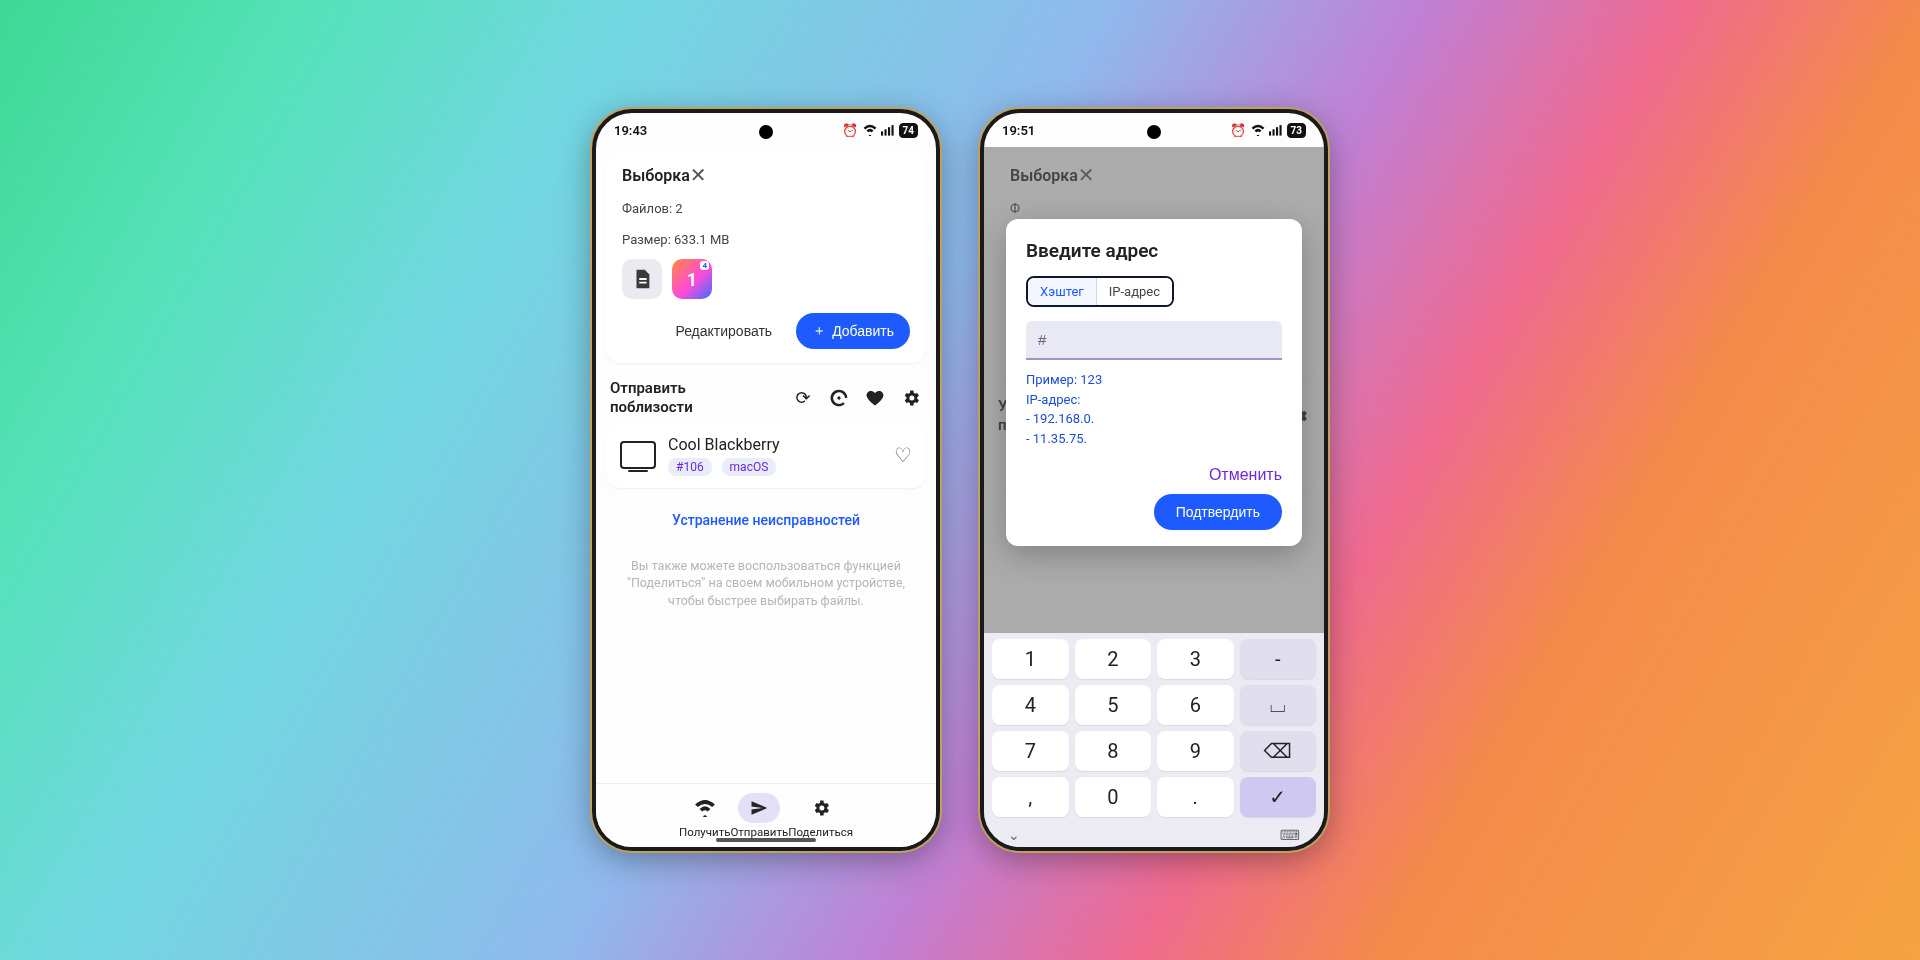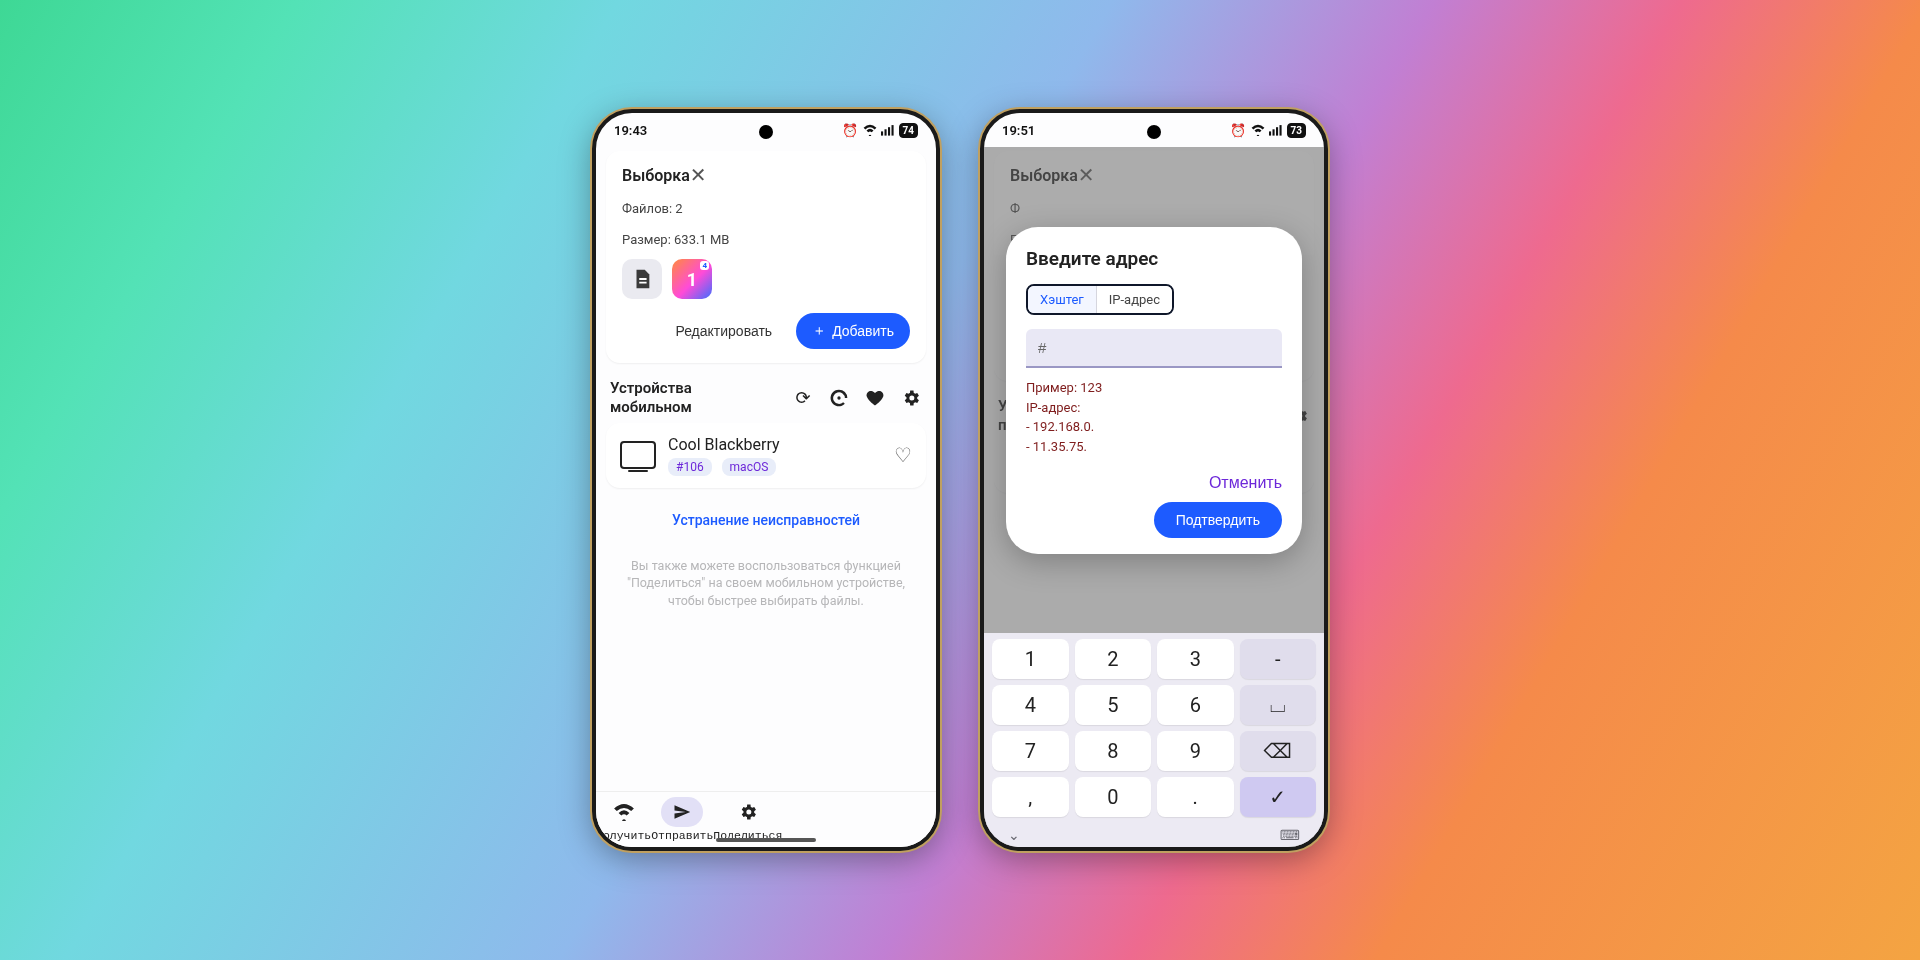--- a/index.html
+++ b/index.html
@@ -64,43 +64,43 @@
     background:#222; border-radius:2px;}
   .dev-info{ flex:1; }
   .dev-name{ font-size:16px; color:#222; }
   .tag{ display:inline-block; background:#e8edf9; color:#6d28d9; border-radius:8px;
     padding:2px 8px; font-size:12px; margin-right:6px; margin-top:4px;}
   .heart{ font-size:20px; color:#666; cursor:pointer;}
   .link-row{ text-align:center; margin-top:22px;}
   .link-row a{ color:#1d5bff; font-size:14px; font-weight:500; text-decoration:none; cursor:pointer;}
   .hint{ text-align:center; font-size:12.5px; color:#b6b6b8; margin-top:28px; padding:0 18px;
     line-height:1.4;}
-  .navbar{ position:absolute; bottom:0; left:0; right:0; height:56px; background:#fdfdfe;
-    display:flex; justify-content:flex-start; align-items:center; border-top:1px solid #eee;font-family:Liberation Mono, monospace;}
+  .navbar{ position:absolute; bottom:0; left:0; right:0; height:64px; background:#fdfdfe;
+    display:flex; justify-content:center; align-items:center; border-top:1px solid #eee;}
   .nav-item{ display:flex; flex-direction:column; align-items:center; gap:2px; font-size:11.5px;
     color:#222; cursor:pointer;}
   .nav-item .nic{ width:42px; height:30px; display:flex; align-items:center;
     justify-content:center; font-size:18px; border-radius:16px;}
   .nav-item.active .nic{ background:#e2e0f6; }
   .home-ind{ position:absolute; bottom:5px; left:50%; transform:translateX(-50%);
     width:100px; height:4px; background:#555; border-radius:3px;}
 
   
   .dim{ position:absolute; inset:0; background:rgba(70,70,70,.45); }
-  .dialog{ position:absolute; top:80px; left:22px; right:22px; background:#fff;
-    border-radius:32px; padding:20px 20px 16px; box-shadow:0 8px 30px rgba(0,0,0,.25);}
+  .dialog{ position:absolute; top:72px; left:22px; right:22px; background:#fff;
+    border-radius:12px; padding:20px 20px 16px; box-shadow:0 8px 30px rgba(0,0,0,.25);}
   .dialog h3{ font-size:19px; font-weight:600; color:#222; margin-bottom:14px;}
   .segmented{ display:inline-flex; border:2px solid #0f172a; border-radius:8px; overflow:hidden;
     margin-bottom:14px;}
   .seg{ padding:6px 12px; font-size:13px; background:#fff; color:#444; cursor:pointer;}
   .seg.active{ color:#1d5bff; background:#f3f6ff;}
   .seg:first-child{ border-right:1px solid #d6d6de;}
   .input-field{ width:100%; background:#e9e8f5; border:none; border-bottom:2px solid #9a97c4;
     border-radius:6px 6px 0 0; padding:10px 12px; font-size:15px; color:#666;}
-  .hintlist{ font-size:13px; color:#7f1d1d; margin-top:10px; line-height:1.5;}
+  .hintlist{ font-size:13px; color:#1d4ed8; margin-top:10px; line-height:1.5;}
   .dlg-actions{ display:flex; flex-direction:column; align-items:flex-end; gap:10px;
     margin-top:18px;}
   .dlg-actions .cancel{ background:none; border:none; color:#6d28d9; font-size:16px;
     font-weight:500; cursor:pointer;text-align:right;}
   .dlg-actions .confirm{ background:#1d5bff; color:#fff; border:none; border-radius:20px;
     padding:10px 22px; font-size:14px; font-weight:500; cursor:pointer;}
 
   .keyboard{ position:absolute; bottom:0; left:0; right:0; background:#eceaf3;
     padding:6px 8px 4px; display:flex; flex-direction:column; gap:6px;}
   .krow{ display:flex; gap:6px;}
@@ -162,21 +162,21 @@
       <div class="card-actions">
         <button class="btn ghost">Редактировать</button>
         <button class="btn primary">
           <span>＋</span>
           <span>Добавить</span>
         </button>
       </div>
     </div>
 
     <div class="section-row">
-      <h4>Устройства мобильном</h4>
+      <h4>Отправить поблизости</h4>
       <div class="icon-row">
         <span>⟳</span>
         <span>
           <svg width="20" height="20" viewBox="0 0 24 24">
               <path fill="#222" d="M12 2a10 10 0 1 0 7 17l-2-2a7 7 0 1 1 2-5h3A10 10 0 0 0 12 2z"></path>
               <circle cx="12" cy="12" r="2" fill="#222"></circle>
             </svg>
         </span>
         <span>
           <svg width="20" height="20" viewBox="0 0 24 24">

